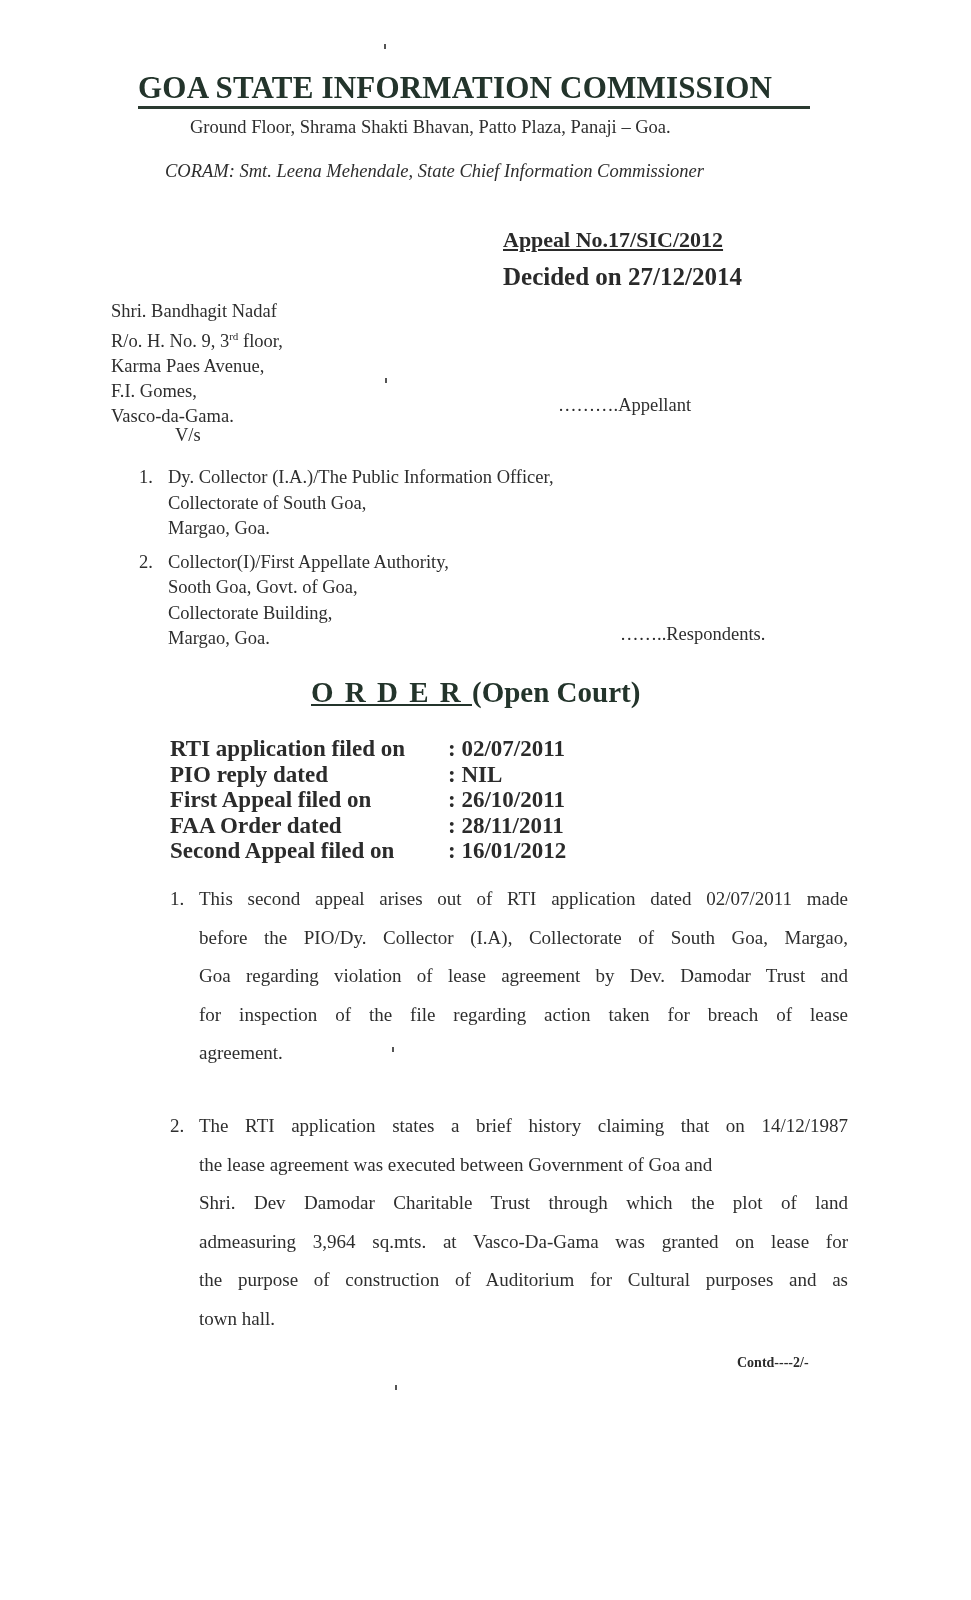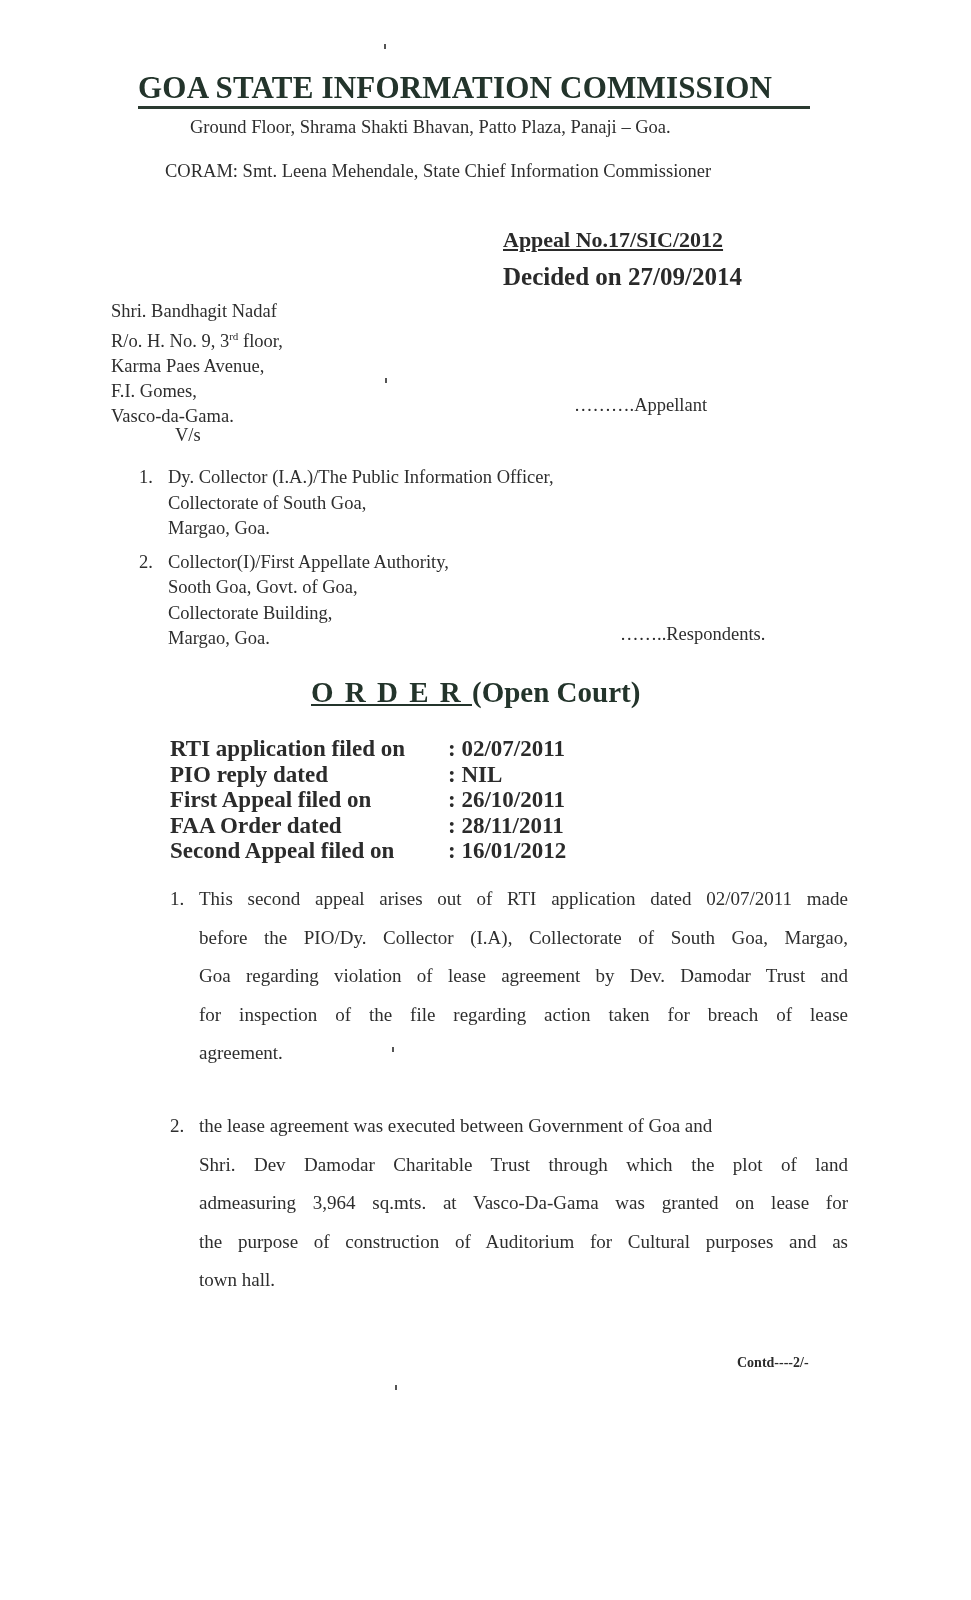--- a/index.html
+++ b/index.html
@@ -7,26 +7,26 @@
     width:971px; height:1600px; background:#ffffff; position:relative; overflow:hidden;
     font-family:"Liberation Serif", "DejaVu Serif", serif; color:#2e2e2e;
   }
   .abs { position:absolute; white-space:nowrap; }
   .title {
     left:138px; top:70px; font-size:31px; font-weight:bold; color:#23342b;
     letter-spacing:0.2px; transform:scaleX(1.0);
   }
   .title-rule { position:absolute; left:138px; top:106px; width:672px; height:3px; background:#2a3a30; }
   .addr { left:190px; top:117px; font-size:18.5px; }
-  .coram { left:165px; top:161px; font-size:18.5px; }
+  .coram { left:165px; top:161px; font-size:18.5px;font-style:italic; }
   .appeal-no { left:503px; top:227px; font-size:22px; font-weight:bold; text-decoration:underline; color:#2a2a2a; }
   .decided { left:503px; top:263px; font-size:25px; font-weight:bold; color:#2a2a2a; }
   .appellant-block { left:111px; top:299px; font-size:18.5px; line-height:25px; }
   .appellant-block sup { font-size:11px;text-align:center; }
-  .appellant-label { left:558px; top:395px; font-size:18.5px;margin-left:16px; }
+  .appellant-label { left:558px; top:395px; font-size:18.5px; }
   .vs { left:175px; top:425px; font-size:18.5px; }
   .resp-list { left:139px; top:465px; font-size:18.5px; line-height:25.5px; }
   .resp-item { position:relative; padding-left:29px; margin-bottom:8px; }
   .resp-item .num { position:absolute; left:0; top:0; }
   .respondents-label { left:620px; top:624px; font-size:18.5px; }
   .order-title { left:311px; top:676px; font-size:29px; font-weight:bold; color:#23342b; }
   .order-title .u { text-decoration:underline; letter-spacing:2px; }
   .dates { left:170px; top:736px; font-size:23px; font-weight:bold; line-height:25.5px; color:#2b2b2b; }
   .dates .row { display:flex; }
   .dates .lbl { width:278px; }
@@ -41,21 +41,21 @@
 </style>
 </head>
 <body>
 
 <div class="abs title">GOA STATE INFORMATION COMMISSION</div>
 <div class="title-rule"></div>
 <div class="abs addr">Ground Floor, Shrama Shakti Bhavan, Patto Plaza, Panaji – Goa.</div>
 <div class="abs coram">CORAM: Smt. Leena Mehendale, State Chief  Information Commissioner</div>
 
 <div class="abs appeal-no">Appeal No.17/SIC/2012</div>
-<div class="abs decided">Decided on 27/09/2014</div>
+<div class="abs decided">Decided on 27/12/2014</div>
 
 <div class="abs appellant-block">
   <div>Shri. Bandhagit Nadaf</div>
   <div><span>R/o. H. No. 9, 3</span><sup>rd</sup><span> floor,</span></div>
   <div>Karma Paes Avenue,</div>
   <div>F.I. Gomes,</div>
   <div>Vasco-da-Gama.</div>
 </div>
 <div class="abs appellant-label">……….Appellant</div>
 <div class="abs vs">V/s</div>
@@ -106,20 +106,21 @@
   <span class="num">1.</span>
   <span class="line">This second appeal arises out of RTI application dated 02/07/2011 made</span>
   <span class="line">before the PIO/Dy. Collector (I.A), Collectorate of South Goa, Margao,</span>
   <span class="line">Goa regarding violation of lease agreement by Dev. Damodar Trust and</span>
   <span class="line">for inspection of the file regarding action taken for breach of lease</span>
   <span class="line last">agreement.</span>
 </div>
 
 <div class="abs para p2">
   <span class="num">2.</span>
+  <span class="line">The RTI application states a brief  history  claiming that on 14/12/1987</span>
   <span class="line last">the lease  agreement  was  executed  between Government of Goa and</span>
   <span class="line">Shri. Dev Damodar Charitable Trust through which the plot of land</span>
   <span class="line">admeasuring  3,964 sq.mts. at Vasco-Da-Gama was granted on lease for</span>
   <span class="line">the purpose of construction of  Auditorium for Cultural purposes and as</span>
   <span class="line last">town hall.</span>
 </div>
 
 <div class="abs contd">Contd----2/-</div>
 
 <div class="speck" style="left:384px;top:44px;"></div>

